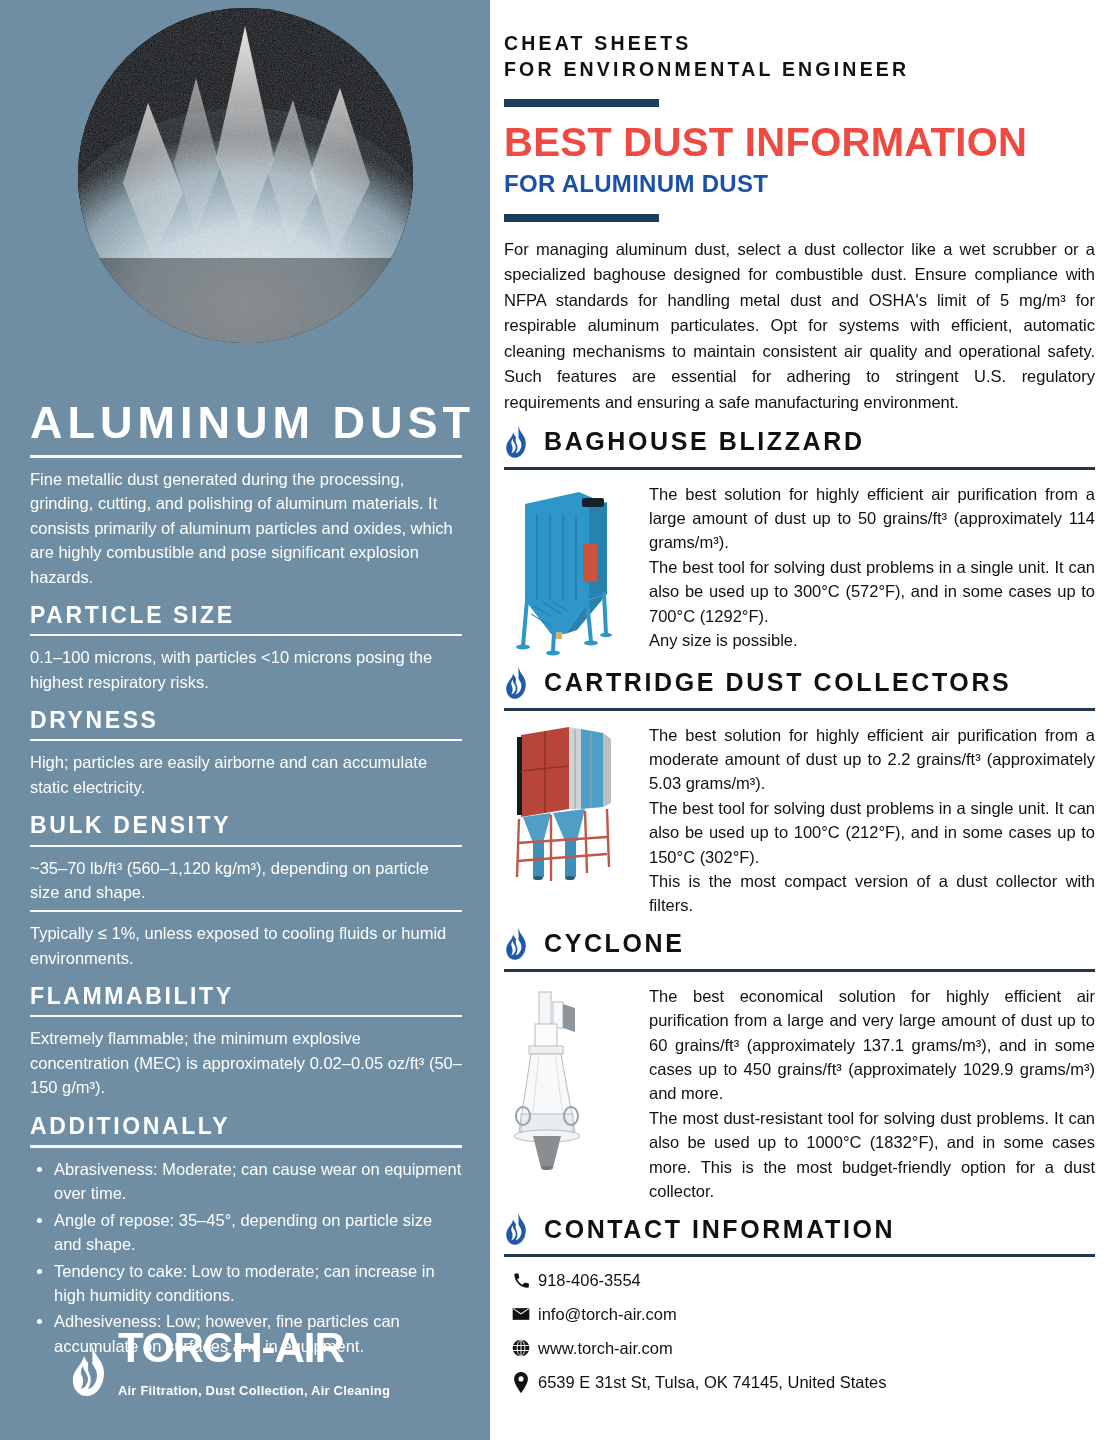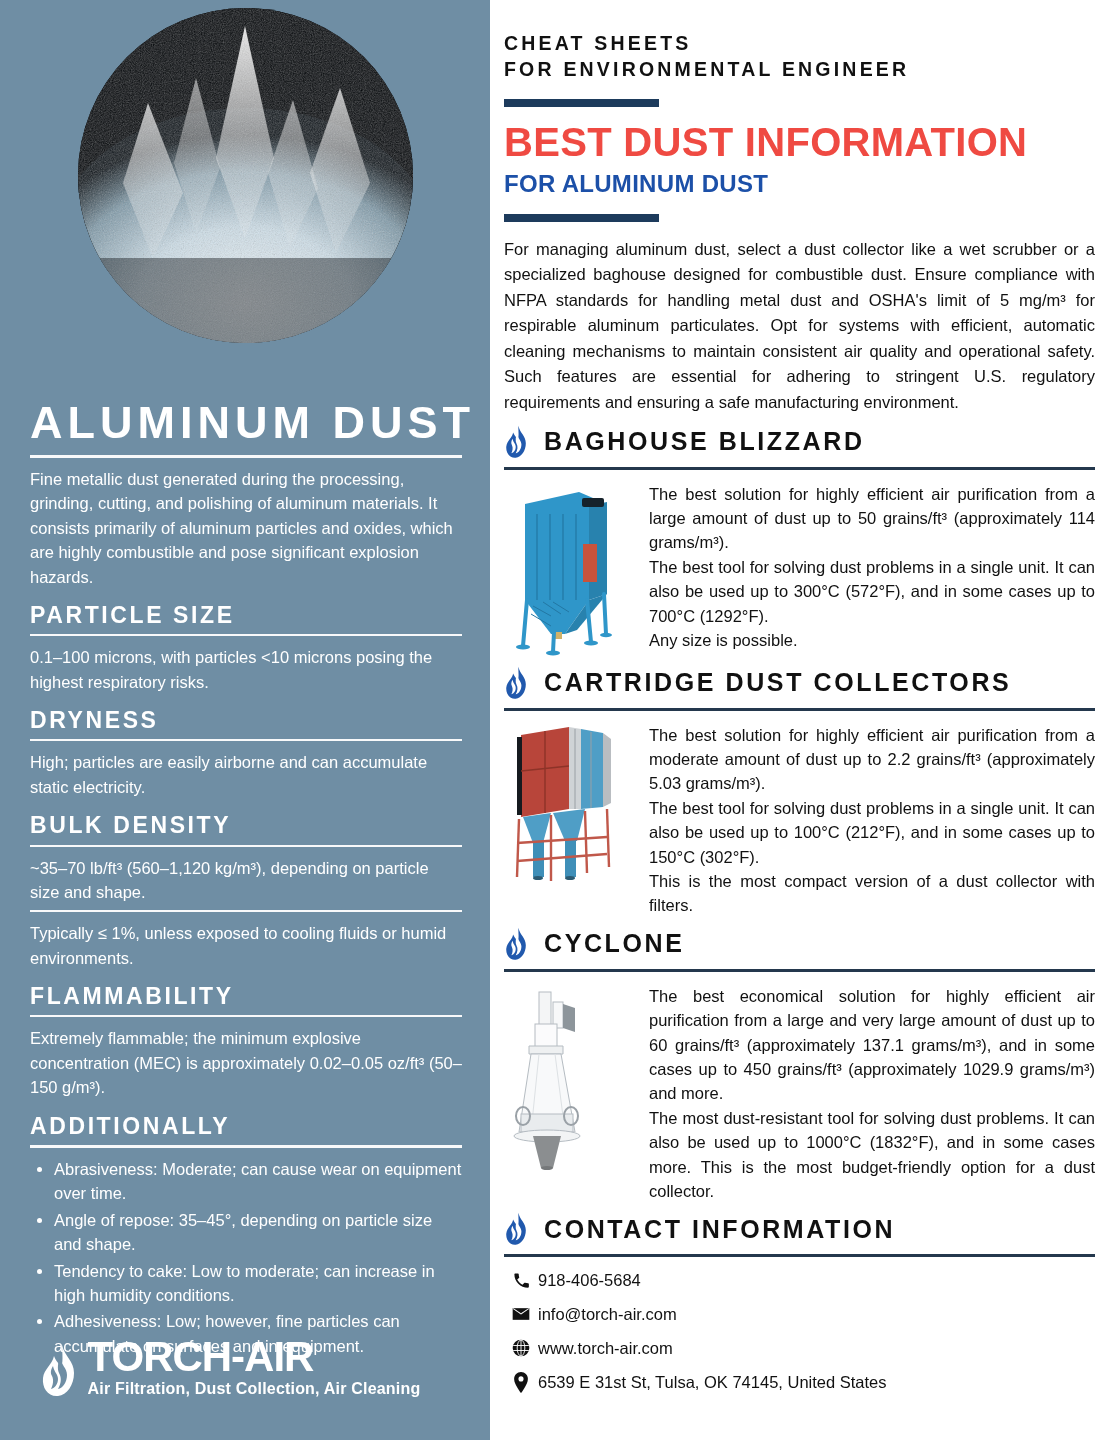--- a/index.html
+++ b/index.html
@@ -60,21 +60,21 @@
   .logo-block{
     position:absolute;left:0;bottom:42px;width:460px;
     display:flex;align-items:flex-end;justify-content:center;
   }
   .logo-flame{margin-right:8px;}
   .logo-txt{display:flex;flex-direction:column;align-items:flex-start;}
   .logo-name{
     font-size:42px;font-weight:bold;letter-spacing:-1px;color:#fff;line-height:1;
   }
   .logo-tag{
-    font-size:16px;font-weight:bold;color:#fff;letter-spacing:.2px;margin-top:2px;
+    font-size:13px;font-weight:bold;color:#fff;letter-spacing:.2px;margin-top:14px;
   }
 
   
   .main{
     flex:1;height:1038px;box-sizing:border-box;
     padding:30px 18px 0 14px;position:relative;background:#fff;
   }
   .kicker{
     font-size:19.5px;font-weight:bold;letter-spacing:3.2px;
     color:#111;line-height:1.35;margin:0;
@@ -362,21 +362,21 @@
     </div>
     <div class="sec-rule"></div>
 
     <div class="contacts">
       <div class="crow">
         <span class="cicon">
           <svg width="19" height="19" viewBox="0 0 24 24">
               <path fill="#111" d="M6.6 10.8c1.4 2.8 3.8 5.2 6.6 6.6l2.2-2.2c.3-.3.7-.4 1.1-.3 1.2.4 2.5.6 3.8.6.6 0 1 .4 1 1V20c0 .6-.4 1-1 1C10.6 21 3 13.4 3 4c0-.6.4-1 1-1h3.5c.6 0 1 .4 1 1 0 1.3.2 2.6.6 3.8.1.4 0 .8-.3 1.1l-2.2 1.9z"></path>
             </svg>
         </span>
-        <span class="ctext">918-406-5684</span>
+        <span class="ctext">918-406-3554</span>
       </div>
       <div class="crow">
         <span class="cicon">
           <svg width="20" height="20" viewBox="0 0 24 24">
               <path fill="#111" d="M2 5h20v14H2z"></path>
               <path fill="#fff" d="M3 6.2l9 6.3 9-6.3v-.6l-9 6.3-9-6.3z"></path>
               <path fill="#fff" d="M2.4 5.6L12 12.3l9.6-6.7-.5-.6L12 11.1 2.9 5z"></path>
             </svg>
         </span>
         <span class="ctext">info@torch-air.com</span>

